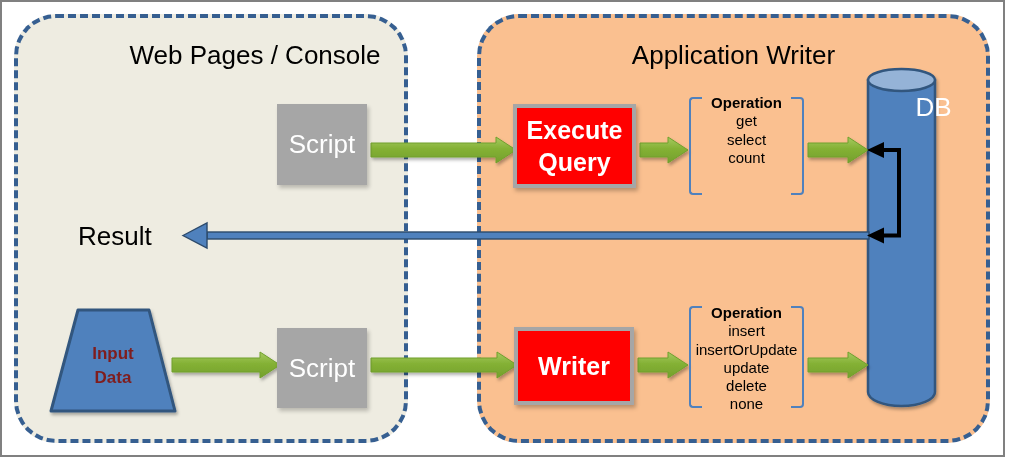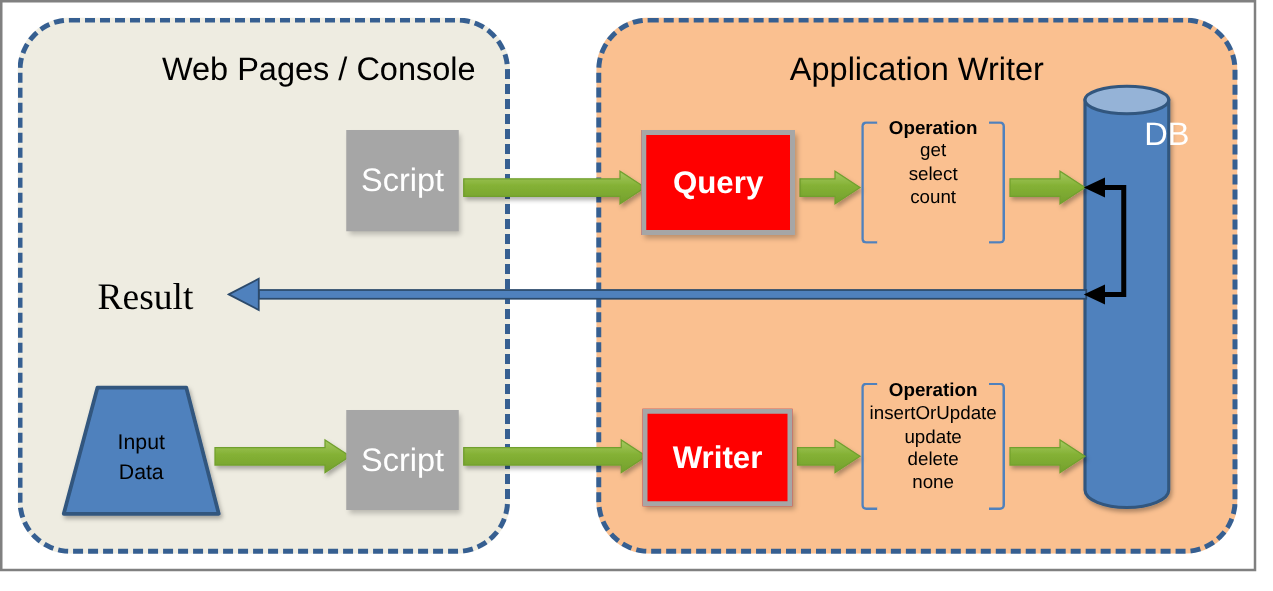--- a/index.html
+++ b/index.html
@@ -52,29 +52,29 @@
     border:4px solid #a6a6a6;
     color:#fff;font-size:25px;font-weight:bold;line-height:32px;
     box-shadow:2px 3px 4px rgba(0,0,0,0.25);
   }
   .script-top{left:277px;top:104px;width:90px;height:81px;}
   .script-bottom{left:277px;top:328px;width:90px;height:80px;}
   .exec-query{left:513px;top:104px;width:123px;height:84px;}
   .writer{left:514px;top:327px;width:120px;height:78px;}
   .result-label{
     position:absolute;left:78px;top:221px;
-    font-size:30px;color:#000;z-index:3;font-family:Liberation Serif, serif;
+    font-size:26px;color:#000;z-index:3;
   }
   .db-label{
     position:absolute;left:868px;top:92px;width:67px;
     text-align:center;font-size:26px;color:#fff;z-index:3;padding-left:32px;
   }
   .input-label{
     position:absolute;left:51px;top:342px;width:124px;
-    text-align:center;font-size:17px;line-height:24px;color:#000000;z-index:3;
+    text-align:center;font-size:17px;line-height:24px;color:#7f1d1d;z-index:3;font-weight:bold;
   }
   .ops{
     position:absolute;width:117px;
     text-align:center;font-size:15px;line-height:18.3px;color:#000;z-index:3;
   }
   .ops .ops-header{font-weight:bold;}
   .ops-query{left:688px;top:94px;}
   .ops-write{left:688px;top:304px;}
   .bracket{
     position:absolute;width:13px;height:98px;
@@ -149,20 +149,21 @@
   <div class="panel-title title-left">Web Pages / Console</div>
   <div class="panel-title title-right">Application Writer</div>
 
   <div class="box gray-box script-top">
     <span>Script</span>
   </div>
   <div class="box gray-box script-bottom">
     <span>Script</span>
   </div>
   <div class="box red-box exec-query">
+    <span>Execute</span>
     <span>Query</span>
   </div>
   <div class="box red-box writer">
     <span>Writer</span>
   </div>
 
   <div class="result-label">Result</div>
   <div class="db-label">DB</div>
   <div class="input-label">
     <div>Input</div>
@@ -175,19 +176,20 @@
     <div class="ops-header">Operation</div>
     <div>get</div>
     <div>select</div>
     <div>count</div>
   </div>
 
   <div class="bracket bracket-l bw-l" style="height:102px"></div>
   <div class="bracket bracket-r bw-r" style="height:102px"></div>
   <div class="ops ops-write">
     <div class="ops-header">Operation</div>
+    <div>insert</div>
     <div>insertOrUpdate</div>
     <div>update</div>
     <div>delete</div>
     <div>none</div>
   </div>
 
 </div>
 
 </body></html>

